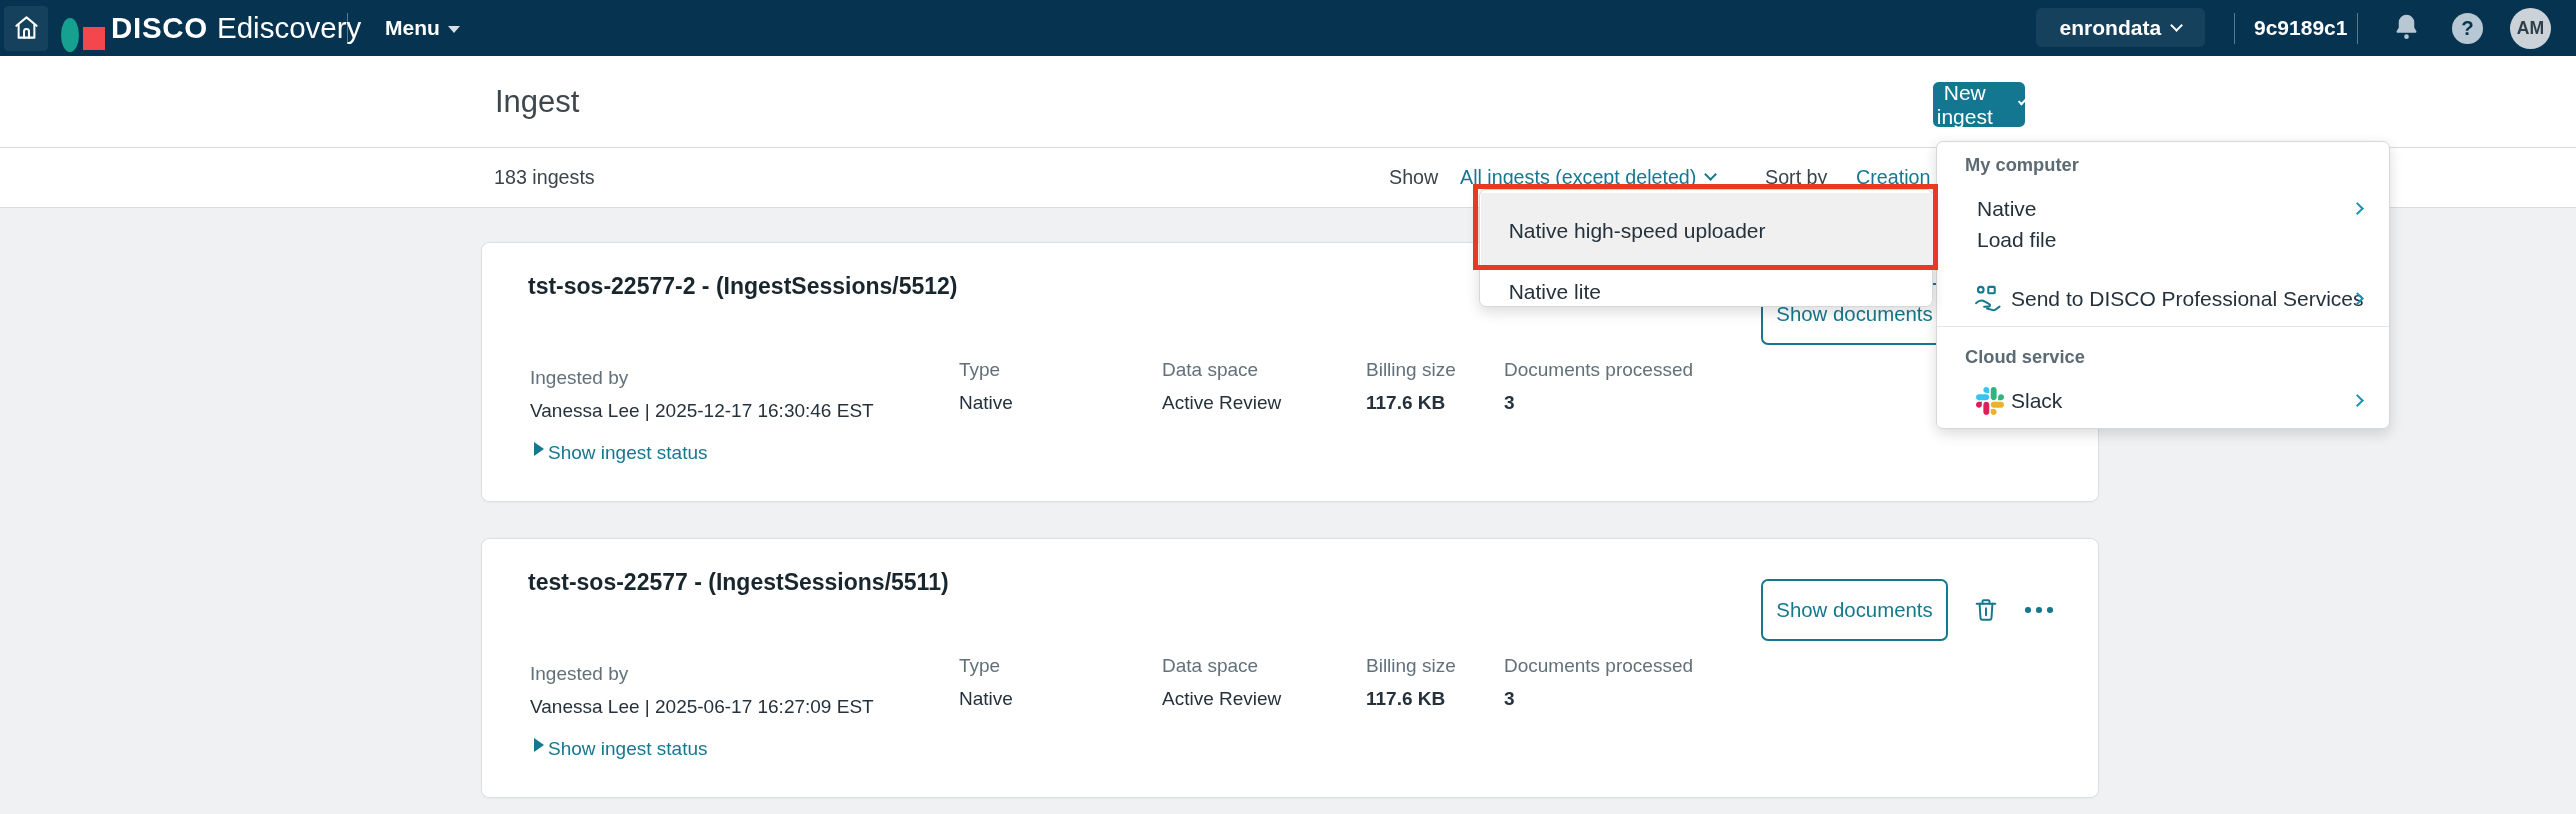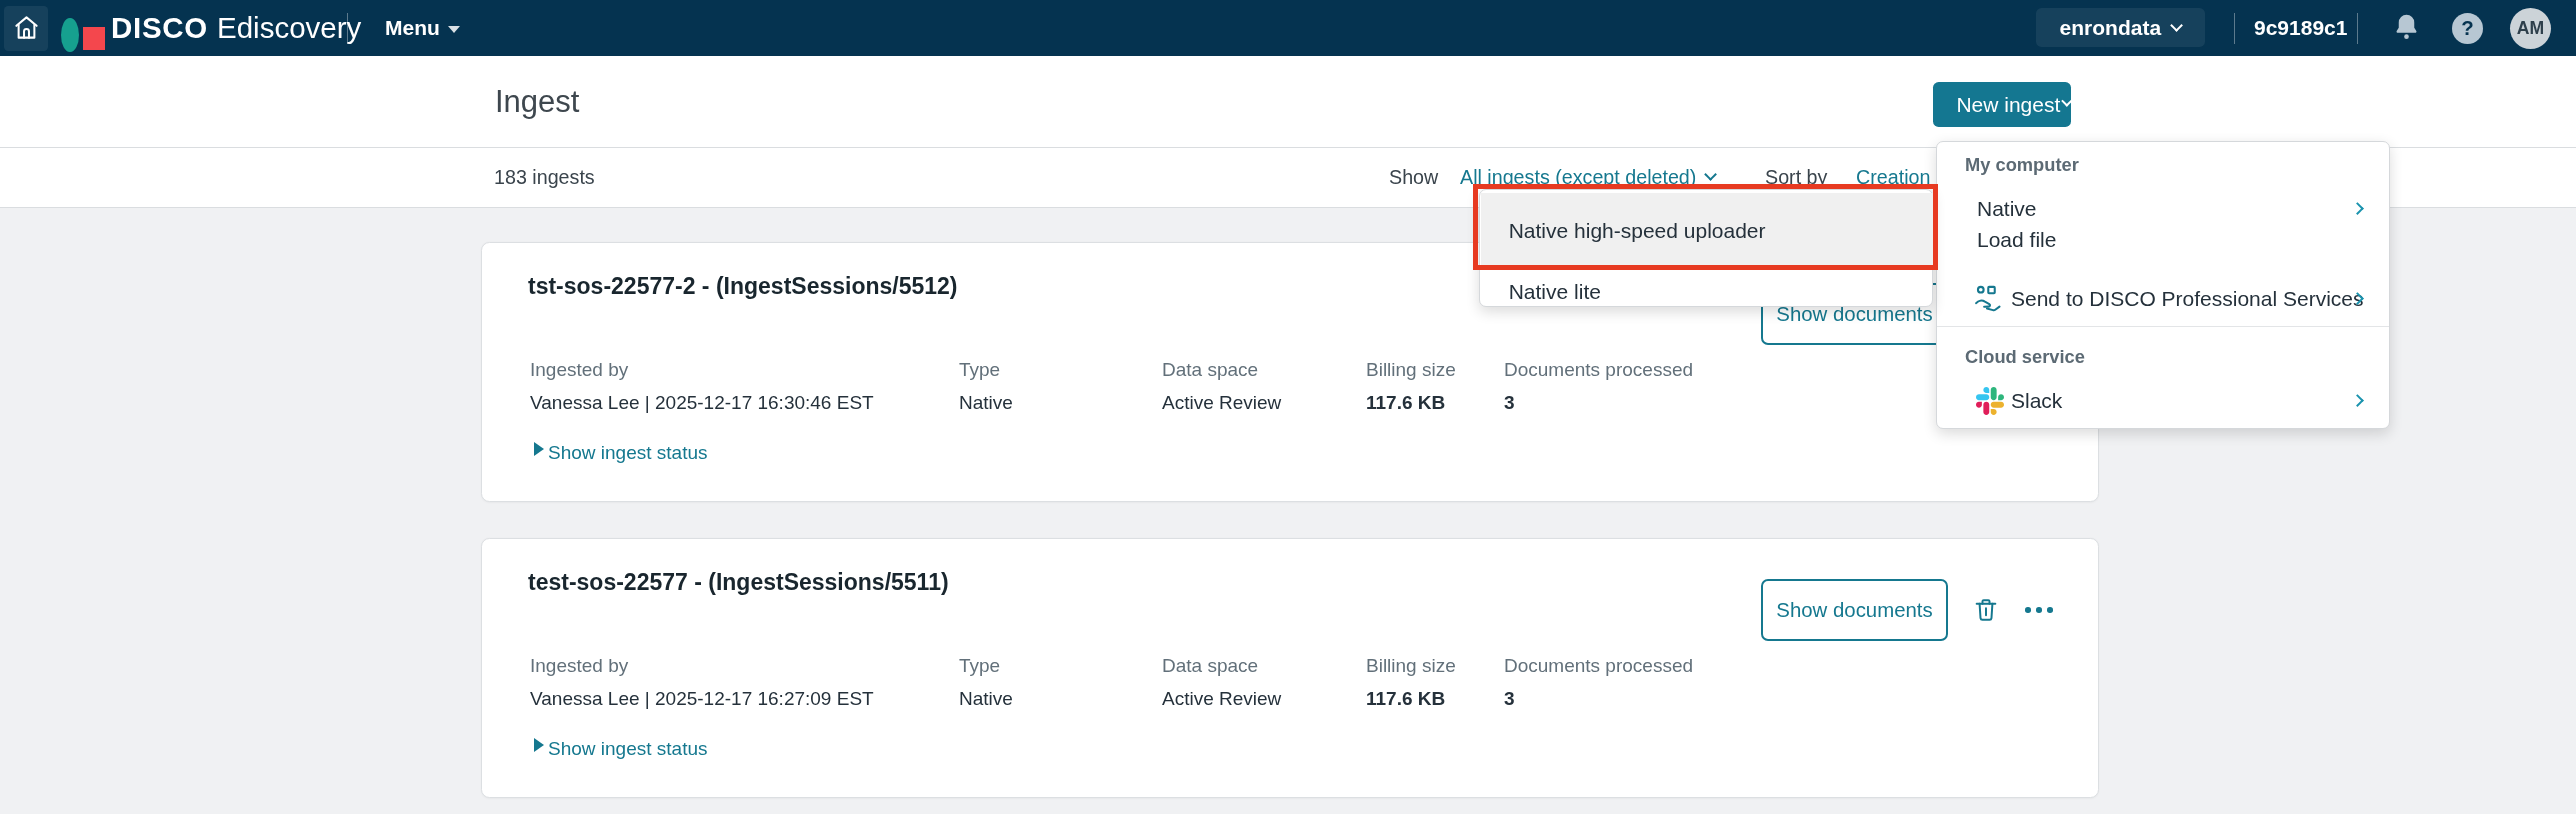--- a/index.html
+++ b/index.html
@@ -23,21 +23,21 @@
   .chev.down { transform:rotate(45deg) translate(-1.4px,-1.4px); }
   .chev.right { transform:rotate(-45deg); }
   .build-id { position:absolute; left:2254px; top:0; height:56px; display:flex; align-items:center; font-size:21px; font-weight:700; }
   .icon-btn { position:absolute; top:0; height:56px; display:flex; align-items:center; justify-content:center; }
   .help-circle { width:31px; height:31px; border-radius:50%; background:#b7c7d3; color:#053350; font-size:20.4px; font-weight:700; display:flex; align-items:center; justify-content:center; }
   .avatar { position:absolute; left:2510px; top:7.7px; width:41px; height:41px; border-radius:50%; background:#ccd3d8; color:#2e3f4b; font-size:17.6px; font-weight:700; display:flex; align-items:center; justify-content:center; }
 
   
   .page-header { position:absolute; left:0; top:56px; width:2576px; height:92px; background:#fff; border-bottom:1.4px solid #dadde0; }
   .page-title { position:absolute; left:495px; top:0; height:92px; display:flex; align-items:center; font-size:31px; color:#3e474e; }
-  .new-ingest-btn { position:absolute; left:1933px; top:26px; width:138px; height:45px; border:none; border-radius:5.6px; background:#147791; color:#fff; font-family:inherit; font-size:21px; display:flex; align-items:center; justify-content:flex-end; gap:3px; cursor:default; }
+  .new-ingest-btn { position:absolute; left:1933px; top:26px; width:92px; height:45px; border:none; border-radius:5.6px; background:#147791; color:#fff; font-family:inherit; font-size:21px; display:flex; align-items:center; justify-content:flex-end; gap:23px; cursor:default; }
   .new-ingest-btn .chev { width:7.7px; height:7.7px; border-width:2.1px; margin-top:-4.2px; }
 
   
   .filterbar { position:absolute; left:0; top:148px; width:2576px; height:60px; background:#fff; border-bottom:1.4px solid #dadde0; font-size:19.7px; color:#3a444c; }
   .fb-item { position:absolute; top:0; height:58px; display:flex; align-items:center; gap:9.8px; white-space:nowrap; }
   .teal-link { color:#15788f; cursor:default; }
 
   
   .content { position:absolute; left:0; top:208px; width:2576px; height:606px; background:#f0f1f3; }
   .card { position:absolute; left:481px; width:1618px; height:260px; background:#fff; border:1.4px solid #dcdfe2; border-radius:8.4px; box-shadow:0 0.7px 2.1px rgba(0,0,0,.04); }
@@ -45,21 +45,21 @@
   .card.c2 { top:330px; }
   .card-title { position:absolute; left:46px; top:29.5px; font-size:23px; font-weight:700; color:#19262e; }
   .show-docs-btn { position:absolute; left:1279px; top:40px; width:187px; height:62px; background:#fff; border:2.1px solid #15788f; border-radius:7px; color:#15788f; font-family:inherit; font-size:20.4px; display:flex; align-items:center; justify-content:center; cursor:default; }
   .trash-btn { position:absolute; left:1488px; top:55px; width:32px; height:32px; display:flex; align-items:center; justify-content:center; cursor:default; }
   .dots-btn { position:absolute; left:1534px; top:55px; width:46px; height:32px; display:flex; align-items:center; justify-content:center; gap:5.6px; cursor:default; }
   .dots-btn i { width:5.6px; height:5.6px; border-radius:50%; background:#15788f; }
   .col { position:absolute; top:116px; }
   .col .lbl { font-size:19px; color:#62707a; }
   .col .val { font-size:19px; color:#25313b; margin-top:10.6px; }
   .col .val.bold { font-weight:700; }
-  .col.k1 { left:48px; } .col.k2 { left:477px; } .col.k3 { left:680px; } .col.k4 { left:884px; } .col.k5 { left:1022px; }
+  .col.k1 { left:48px;margin-top:8px; } .col.k2 { left:477px; } .col.k3 { left:680px; } .col.k4 { left:884px; } .col.k5 { left:1022px; }
   .status-link { position:absolute; left:52px; top:199px; display:flex; align-items:flex-start; gap:4px; font-size:19px; color:#15788f; cursor:default; }
   .tri-right { width:0; height:0; border-left:10.6px solid #15788f; border-top:7px solid transparent; border-bottom:7px solid transparent; }
 
   
   .menu-panel { position:absolute; left:1936px; top:141px; width:454px; height:288px; background:#fff; border:0.7px solid #d5d8db; border-radius:7px; box-shadow:0 4.2px 14px rgba(0,0,0,.14); z-index:20; font-size:21px; color:#25313b; }
   .mp-header { position:absolute; left:28px; font-size:18.3px; font-weight:600; color:#5c6a74; }
   .mp-item { position:absolute; left:0; width:100%; height:45px; display:flex; align-items:center; cursor:default; }
   .mp-item .txt-plain { margin-left:40px; }
   .mp-item .ico { position:absolute; left:35px; display:flex; align-items:center; }
   .mp-item .txt-icon { margin-left:74px; }
@@ -201,21 +201,21 @@
           </svg>
         </span>
       </div>
       <div class="dots-btn">
           <i></i>
           <i></i>
           <i></i>
         </div>
       <div class="col k1">
         <div class="lbl">Ingested by</div>
-        <div class="val">Vanessa Lee  |  2025-12-17 16:27:09 EST</div>
+        <div class="val">Vanessa Lee  |  2025-06-17 16:27:09 EST</div>
       </div>
       <div class="col k2">
         <div class="lbl">Type</div>
         <div class="val">Native</div>
       </div>
       <div class="col k3">
         <div class="lbl">Data space</div>
         <div class="val">Active Review</div>
       </div>
       <div class="col k4">

